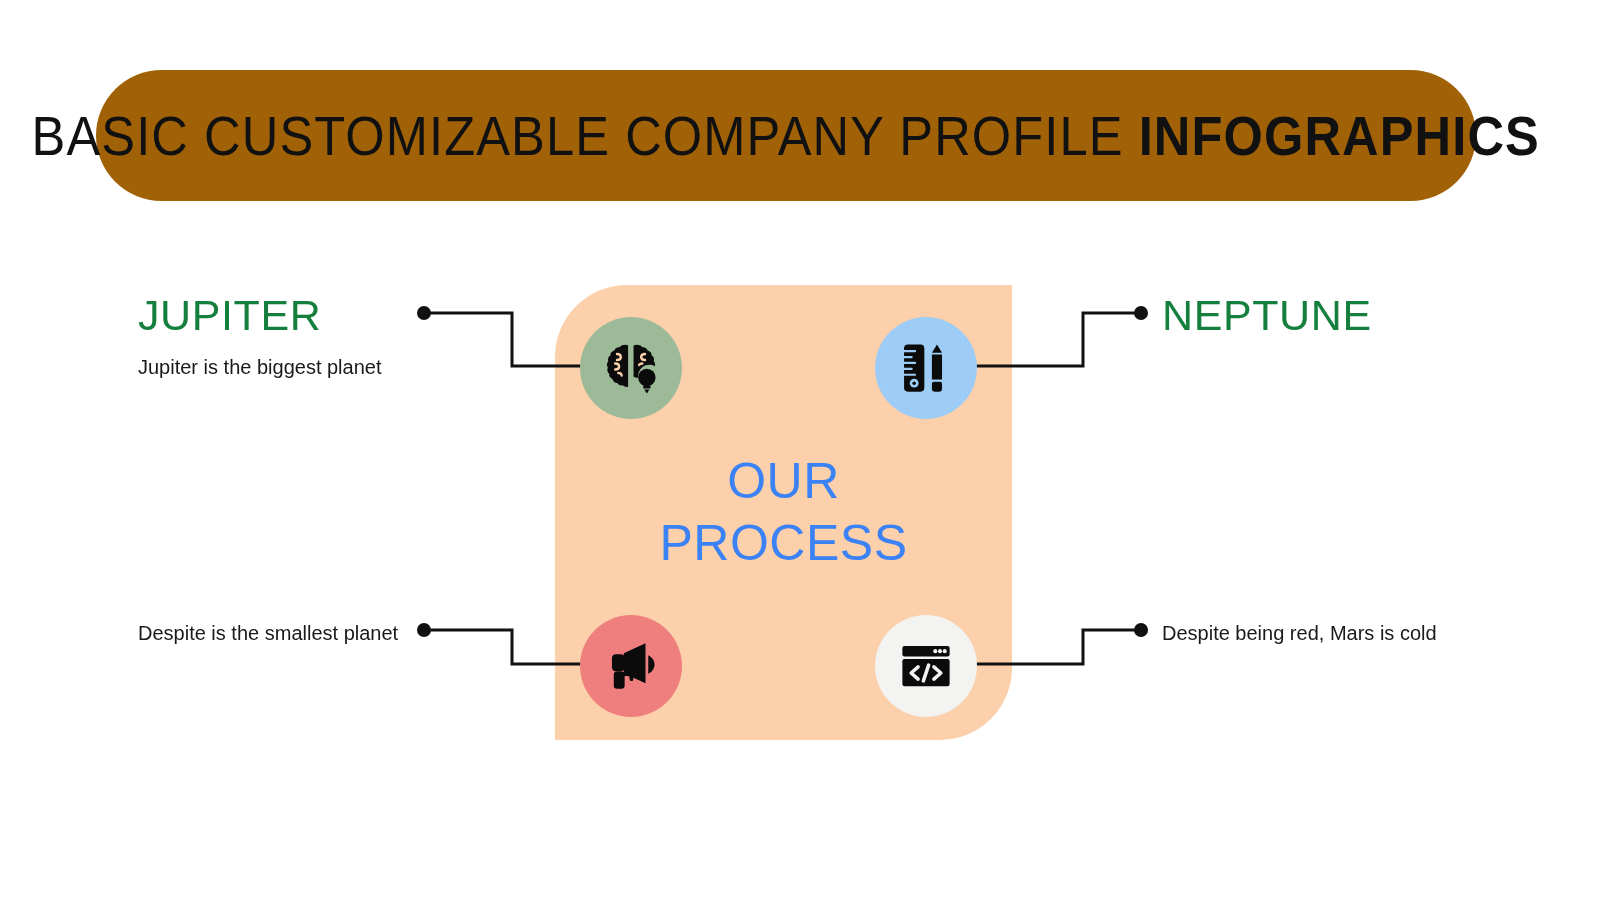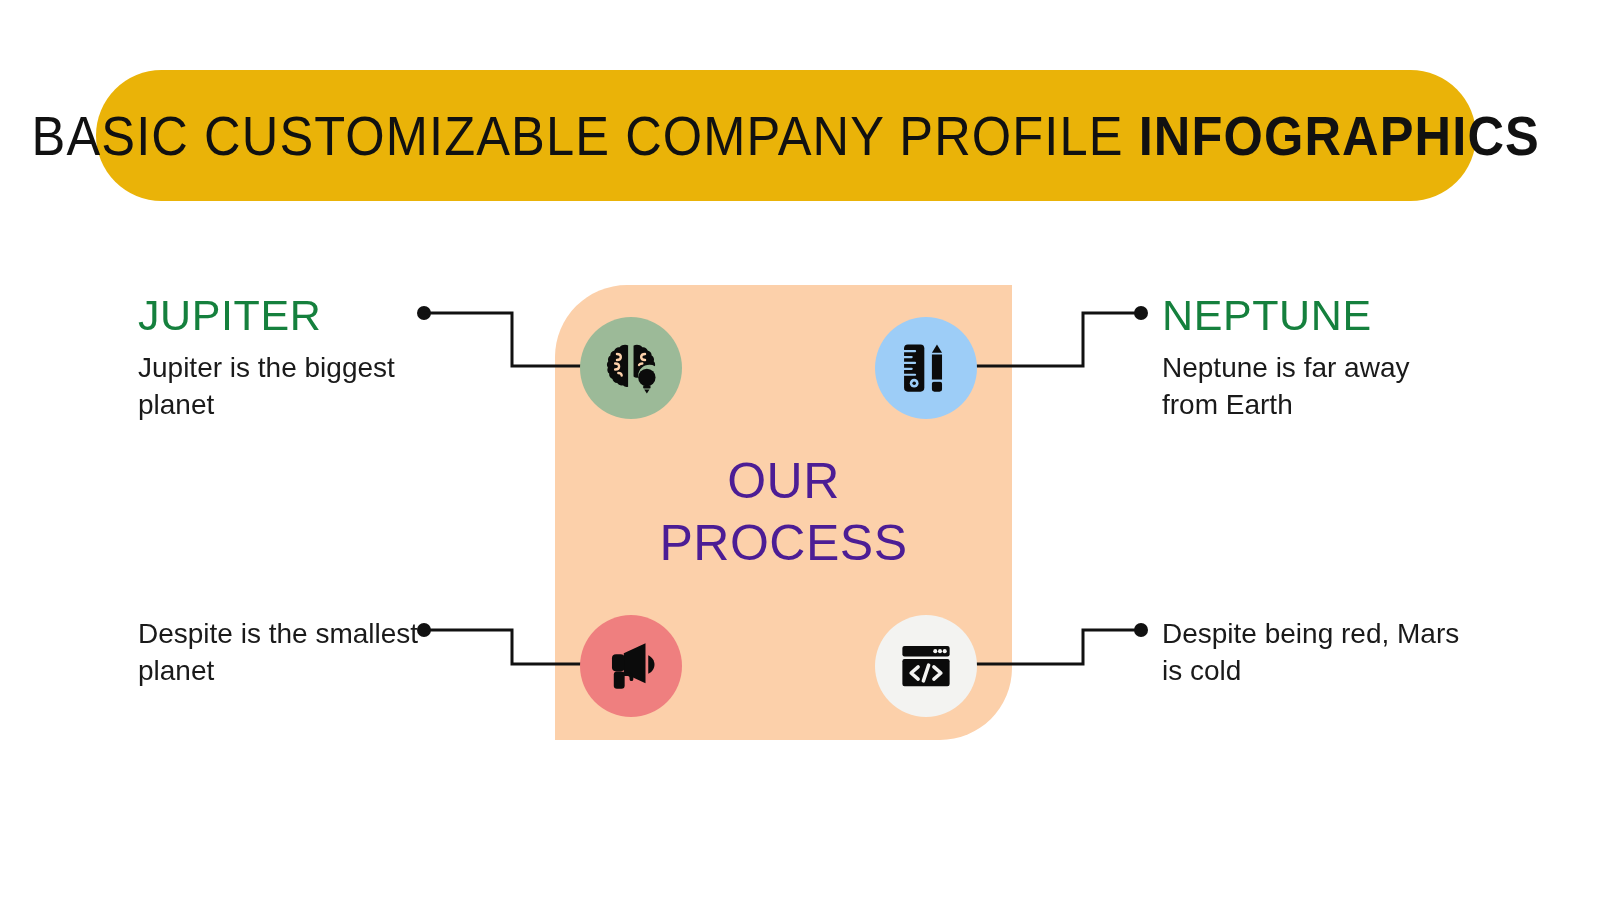--- a/index.html
+++ b/index.html
@@ -18,21 +18,21 @@
     -webkit-font-smoothing: antialiased;
   }
 
   
   .title-banner {
     position: absolute;
     left: 96px;
     top: 70px;
     width: 1380px;
     height: 131px;
-    background: #eab308;
+    background: #a16207;
     border-radius: 66px;
     display: flex;
     align-items: center;
     justify-content: center;
     padding: 0 40px;
   }
 
   .title-text {
     font-family: "Liberation Sans Narrow", "Liberation Sans", sans-serif;
     font-size: 55px;
@@ -58,21 +58,21 @@
 
   .process-label {
     position: absolute;
     left: 555px;
     top: 450px;
     width: 457px;
     text-align: center;
     font-family: "Liberation Sans Narrow", "Liberation Sans", sans-serif;
     font-size: 50px;
     line-height: 62px;
-    color: #4c1d95;
+    color: #3b82f6;
     letter-spacing: 0.5px;
     white-space: pre-line;
   }
 
   
   .connectors {
     position: absolute;
     left: 0;
     top: 0;
     width: 1600px;
@@ -113,21 +113,21 @@
     font-size: 43px;
     line-height: 50px;
     color: #15803d;
     letter-spacing: 0.6px;
     white-space: nowrap;
   }
 
   .info-desc {
     margin-top: 9px;
     font-family: "Liberation Sans", sans-serif;
-    font-size: 28px;
+    font-size: 20px;
     line-height: 37px;
     color: #1a1a1a;
     font-weight: 400;
   }
   .info-right .info-desc { width: 300px; }
 </style>
 </head>
 <body>
 
 <div class="title-banner">
@@ -244,18 +244,17 @@
   <div class="info-title">JUPITER</div>
   <div class="info-desc">Jupiter is the biggest planet</div>
 </div>
 
 <div class="info-block info-left block-mercury">
   <div class="info-desc">Despite is the smallest planet</div>
 </div>
 
 <div class="info-block info-right block-neptune">
   <div class="info-title">NEPTUNE</div>
-  <div class="info-desc">Neptune is far away from Earth</div>
 </div>
 
 <div class="info-block info-right block-mars">
   <div class="info-desc">Despite being red, Mars is cold</div>
 </div>
 
 </body></html>

